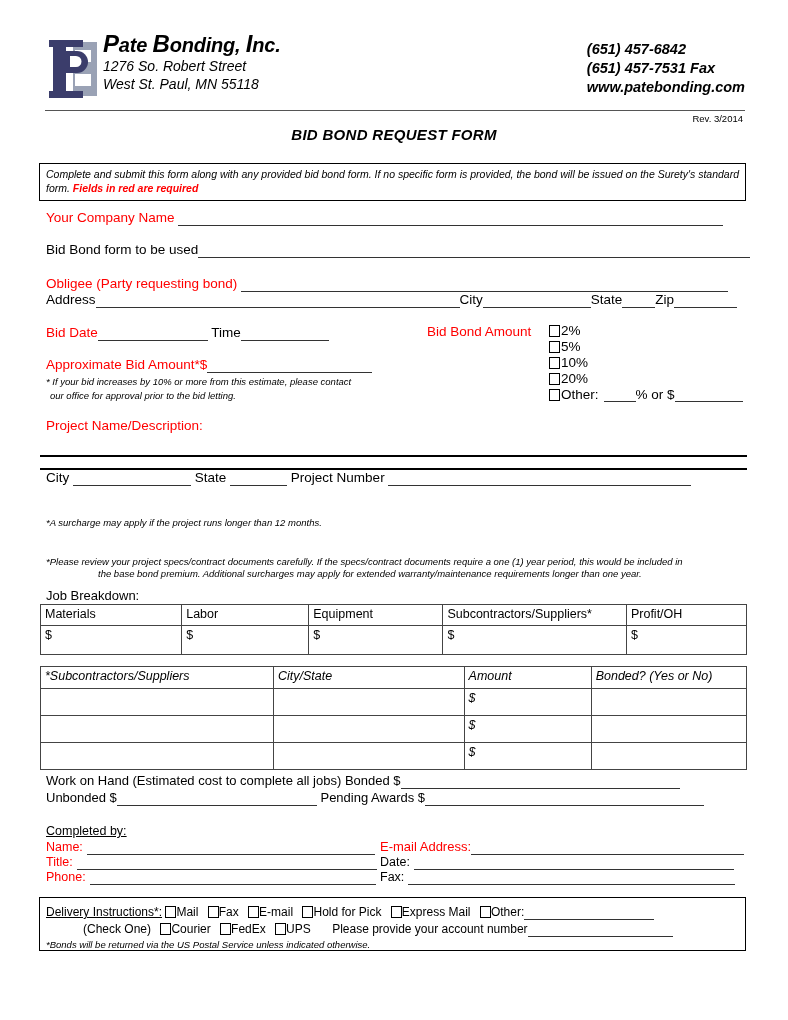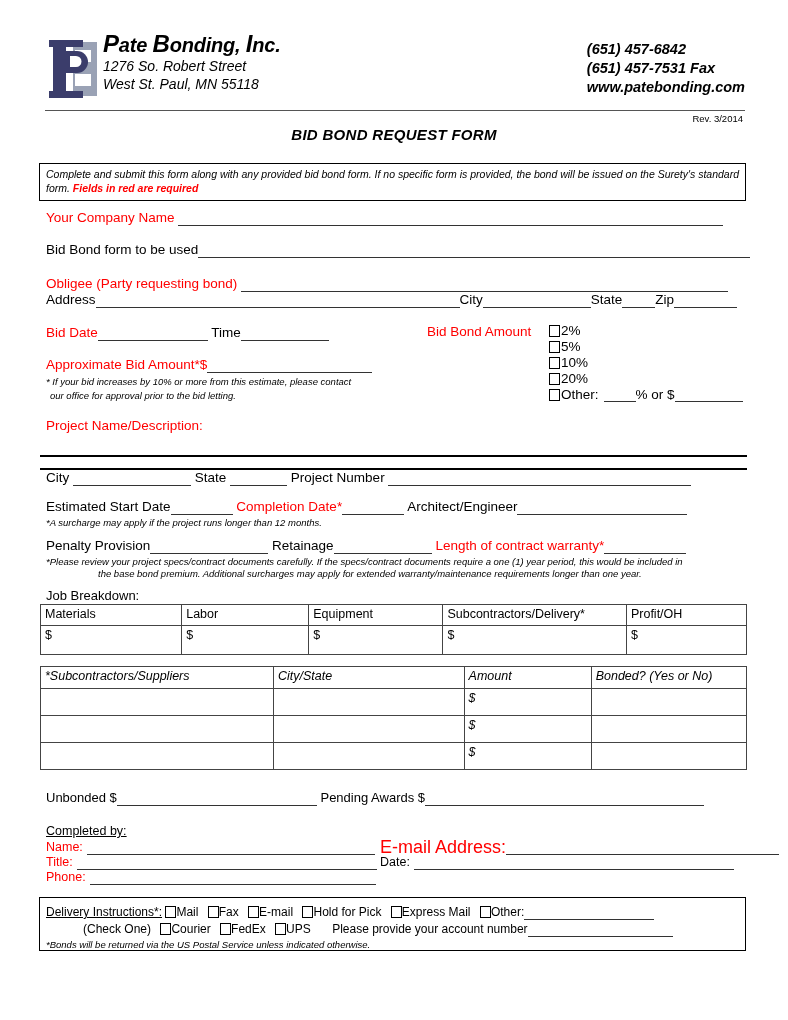--- a/index.html
+++ b/index.html
@@ -326,43 +326,33 @@
 
   <div class="fld" style="left:46px; top:470px;">
     <span>City</span>
     <span class="ul" style="width:118px;"></span>
     <span>State</span>
     <span class="ul" style="width:57px;"></span>
     <span>Project Number</span>
     <span class="ul" style="width:303px;"></span>
   </div>
 
-  <div class="fld" style="left:46px; top:499px;">
-    <span>Estimated Start Date</span><span class="ul" style="width:62px;"></span>
-    <span class="req">Completion Date*</span><span class="ul" style="width:62px;"></span>
-    <span>Architect/Engineer</span><span class="ul" style="width:170px;"></span>
-  </div>
   <div class="note" style="left:46px; top:517px;">*A surcharge may apply if the project runs longer than 12 months.</div>
 
-  <div class="fld" style="left:46px; top:538px;">
-    <span>Penalty Provision</span><span class="ul" style="width:118px;"></span>
-    <span>Retainage</span><span class="ul" style="width:98px;"></span>
-    <span class="req">Length of contract warranty*</span><span class="ul" style="width:82px;"></span>
-  </div>
   <div class="note" style="left:46px; top:556px;">*Please review your project specs/contract documents carefully. If the specs/contract documents require a one (1) year period, this would be included in</div>
   <div class="note" style="left:50px; top:568px;padding-left:48px;">the base bond premium. Additional surcharges may apply for extended warranty/maintenance requirements longer than one year.</div>
 
   <div class="fld" style="left:46px; top:588px; font-size:13px;text-align:center;">Job Breakdown:</div>
   <table class="grid breakdown">
     <tbody>
         <tr>
       <th style="width:20%">Materials</th>
       <th style="width:18%">Labor</th>
       <th style="width:19%">Equipment</th>
-      <th style="width:26%">Subcontractors/Delivery*</th>
+      <th style="width:26%">Subcontractors/Suppliers*</th>
       <th style="width:17%">Profit/OH</th>
     </tr>
     <tr>
       <td>$</td>
       <td>$</td>
       <td>$</td>
       <td>$</td>
       <td>$</td>
     </tr>
   </tbody>
@@ -390,42 +380,48 @@
     </tr>
     <tr>
       <td></td>
       <td></td>
       <td>$</td>
       <td></td>
     </tr>
   </tbody>
     </table>
 
+  <div class="fld" style="left:46px; top:773px; font-size:13px;">
+    <span>Work on Hand (Estimated cost to complete all jobs) Bonded $</span><span class="ul" style="width:279px;"></span>
+  </div>
   <div class="fld" style="left:46px; top:790px; font-size:13px;">
     <span>Unbonded $</span><span class="ul" style="width:200px;"></span>
     <span>Pending Awards $</span><span class="ul" style="width:279px;"></span>
   </div>
 
   <div class="cb-head"><u>Completed by:</u></div>
 
   <div class="fld" style="left:46px; top:839px; font-size:12.5px;">
     <span class="req">Name:</span><span class="ul" style="width:288px;margin-left:4px;"></span>
   </div>
   <div class="fld" style="left:46px; top:854px; font-size:12.5px;">
     <span class="req">Title:</span><span class="ul" style="width:300px;margin-left:4px;"></span>
   </div>
   <div class="fld" style="left:46px; top:869px; font-size:12.5px;">
     <span class="req">Phone:</span><span class="ul" style="width:286px;margin-left:4px;"></span>
   </div>
 
-  <div class="fld" style="left:380px; top:839px; font-size:18px;">
+  <div class="fld" style="left:380px; top:839px; font-size:13px;">
     <span class="req">E-mail Address:</span><span class="ul" style="width:273px;"></span>
   </div>
   <div class="fld" style="left:380px; top:854px; font-size:12.5px;">
     <span>Date:</span><span class="ul" style="width:320px;margin-left:4px;"></span>
+  </div>
+  <div class="fld" style="left:380px; top:869px; font-size:12.5px;">
+    <span>Fax:</span><span class="ul" style="width:327px;margin-left:4px;"></span>
   </div>
 
   <div class="delivery-box"></div>
 
   <div class="dl-row" style="left:46px; top:905px;">
     <u>Delivery Instructions*:</u>
     <span class="cb"></span><span>Mail</span>
     <span class="cb" style="margin-left:6px;"></span><span>Fax</span>
     <span class="cb" style="margin-left:6px;"></span><span>E-mail</span>
     <span class="cb" style="margin-left:6px;"></span><span>Hold for Pick</span>

